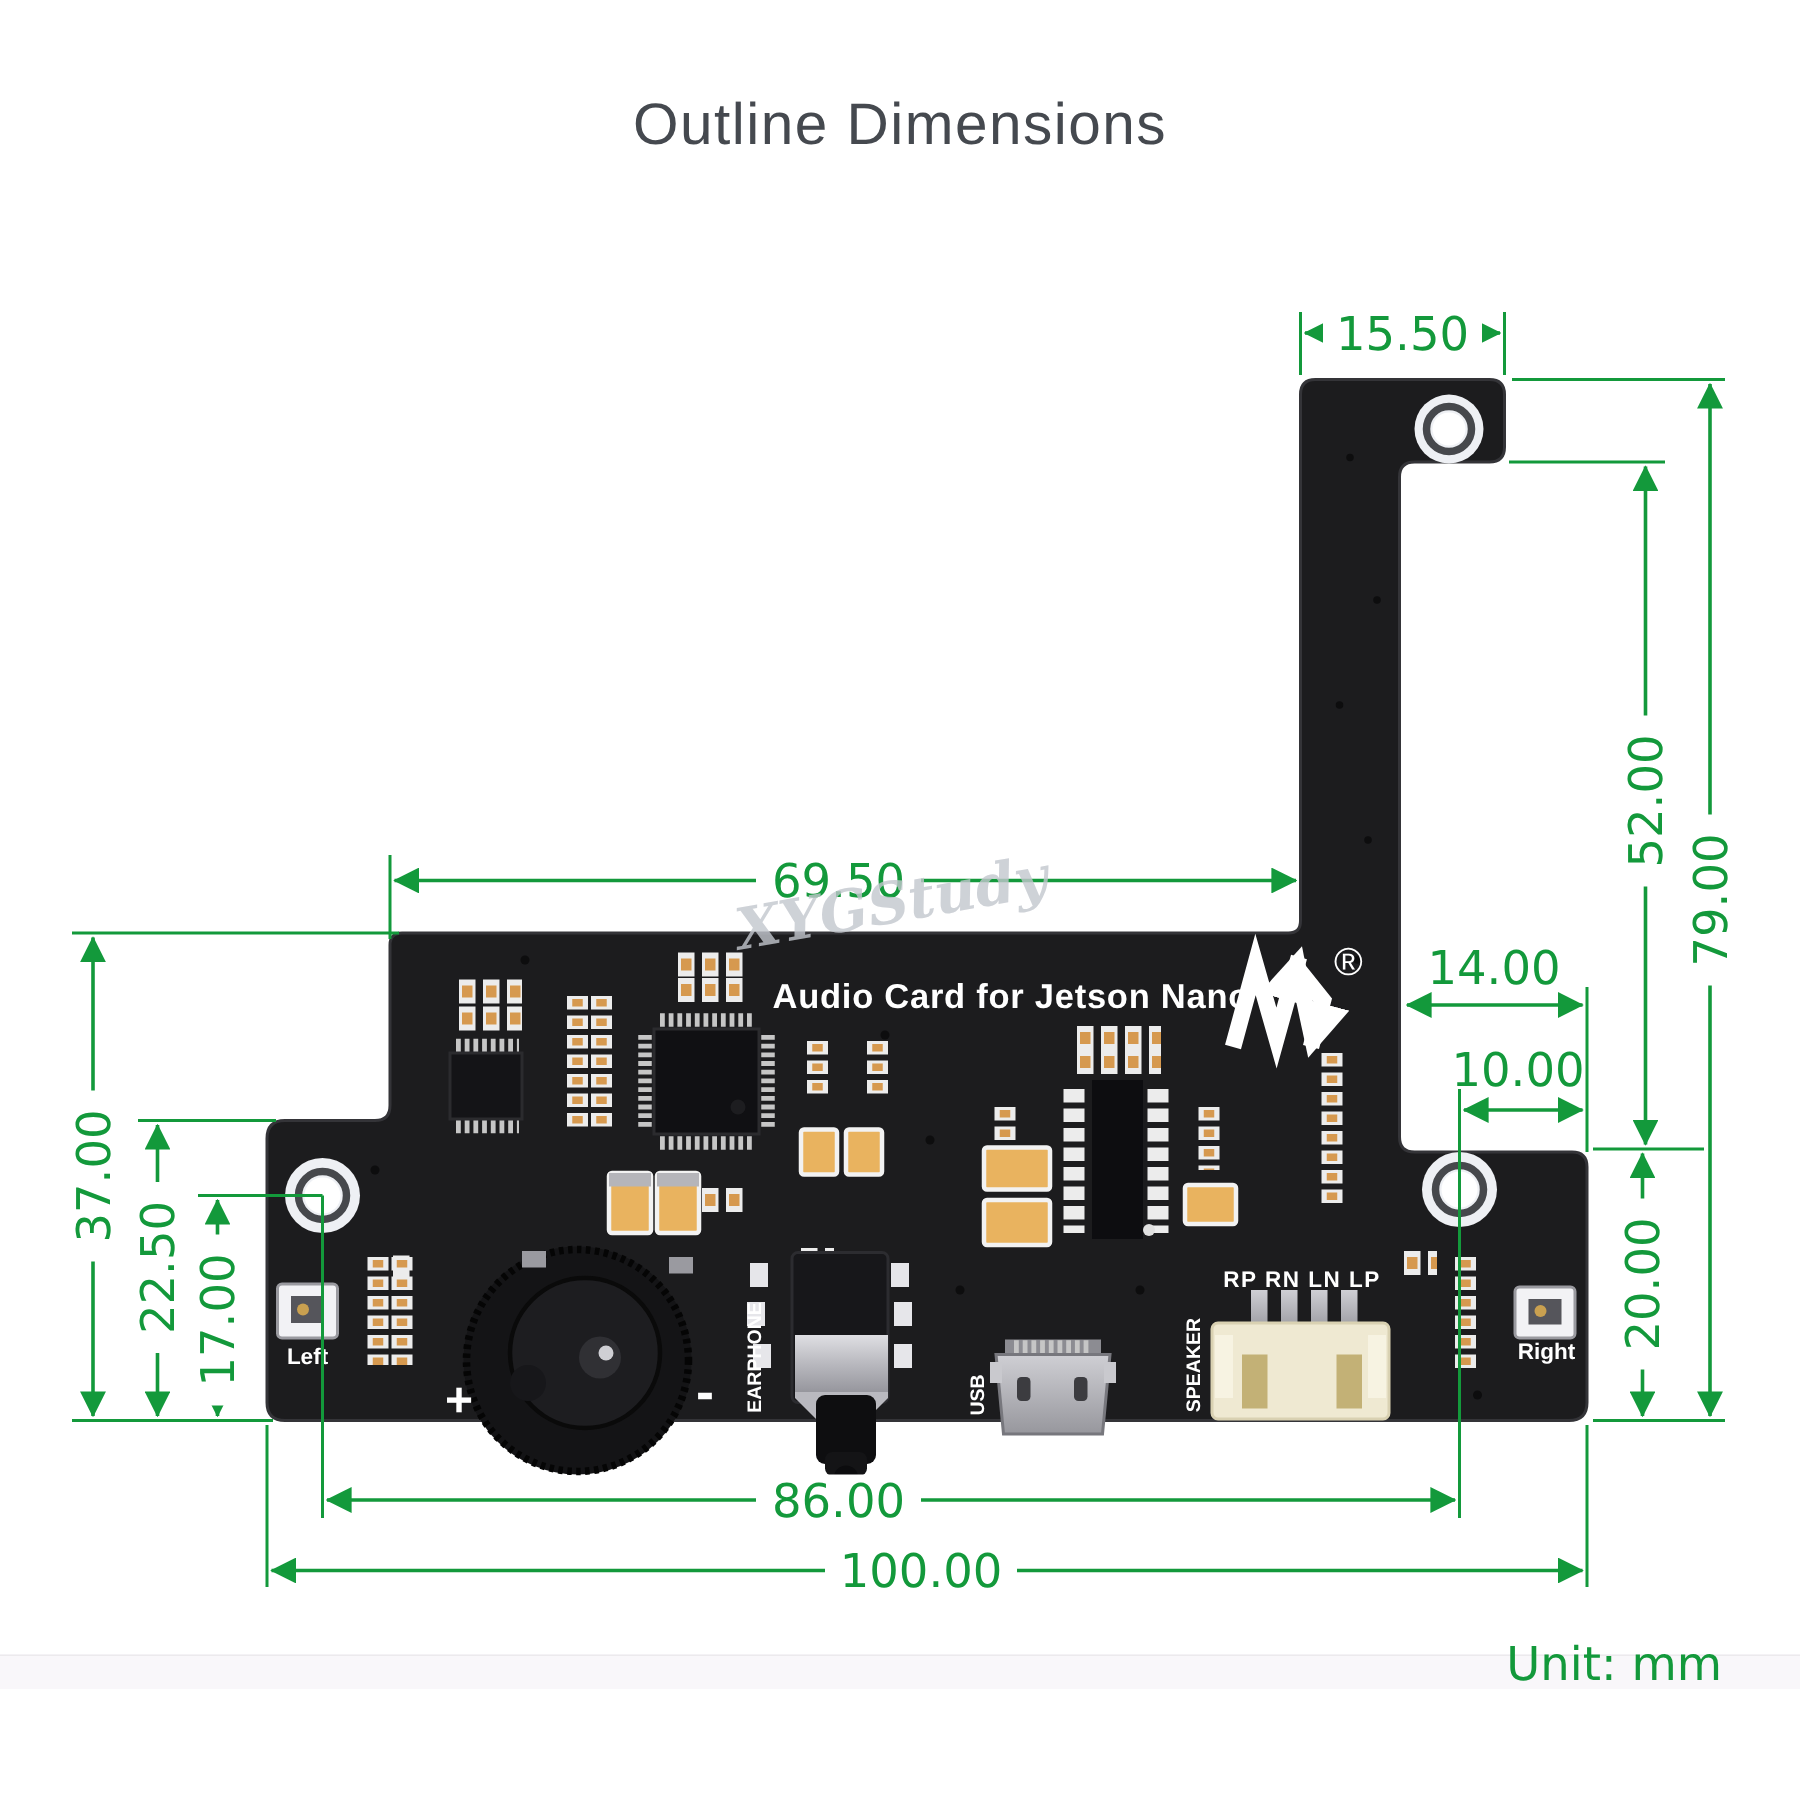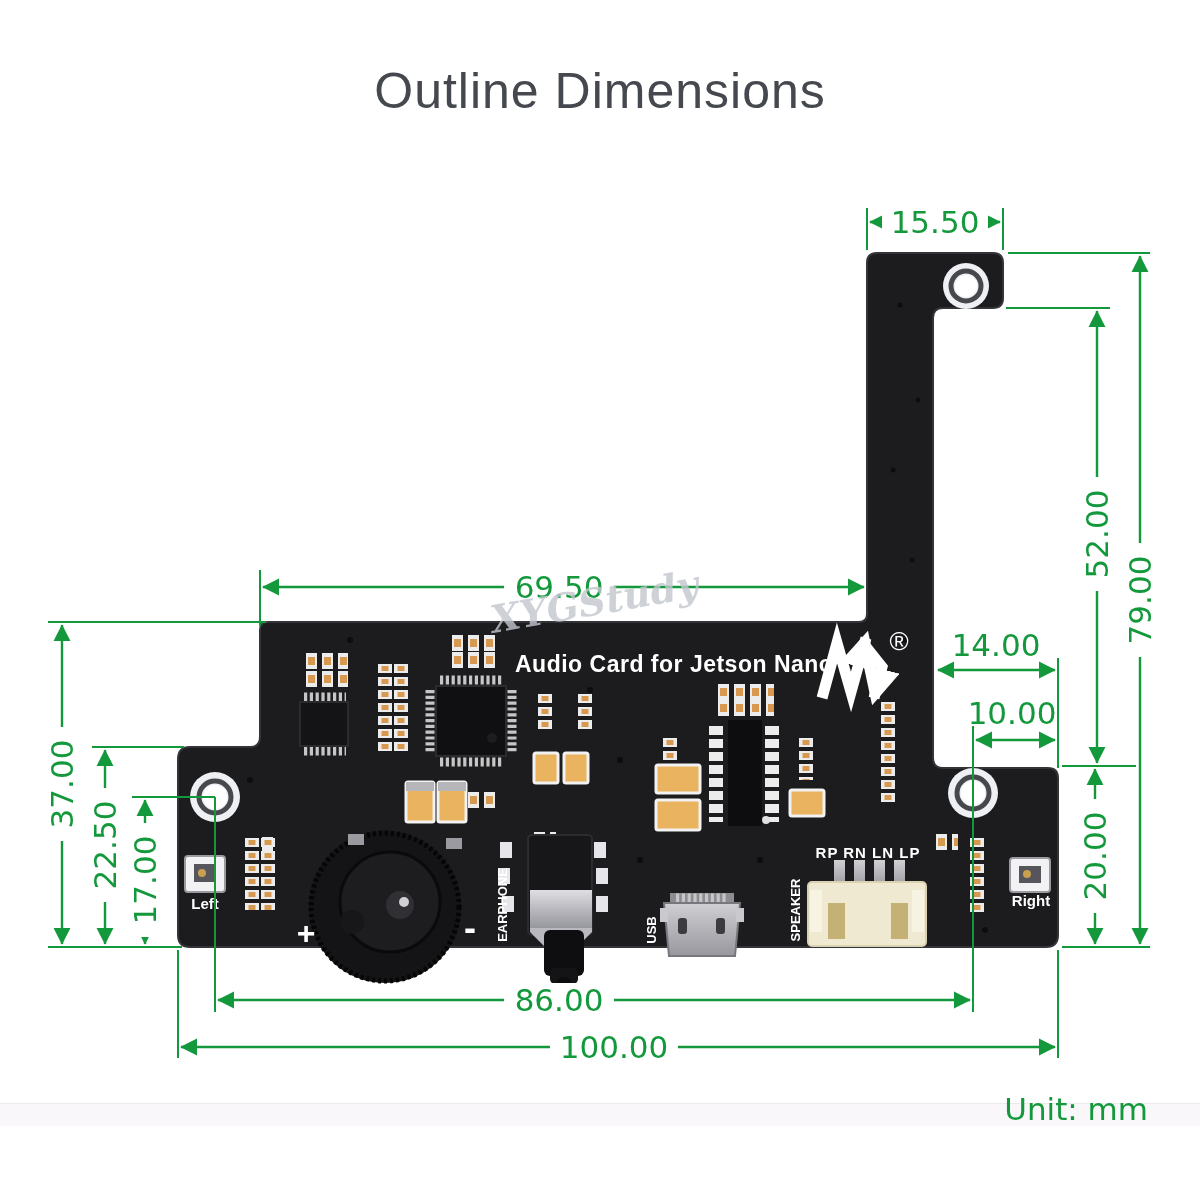--- a/index.html
+++ b/index.html
@@ -1,19 +1,19 @@
 <!DOCTYPE html>
 <html><head>
 <meta charset="utf-8">
 <style>
   html,body{margin:0;padding:0;background:#fff;}
   #canvas{position:relative;width:1200px;height:1200px;background:#ffffff;overflow:hidden;
           font-family:"Liberation Sans",sans-serif;}
   #title{position:absolute;top:62px;left:0;width:100%;text-align:center;
-         font-size:50px;font-weight:500;color:#45494f;letter-spacing:1px;}
+         font-size:39px;font-weight:500;color:#45494f;letter-spacing:1px;}
   #band{position:absolute;top:1103px;left:0;width:100%;height:22px;background:#f9f7fa;
         border-top:1px solid #eceaed;}
   svg{position:absolute;top:0;left:0;}
   .ext{stroke:#13993b;stroke-width:2;fill:none;}
   .dl{stroke:#13993b;stroke-width:2.4;fill:none;}
   .dimtxt{fill:#13993b;font-family:"DejaVu Sans",sans-serif;font-size:31px;text-anchor:middle;}
   .dimbg{fill:#ffffff;}
   .btxt{fill:#ffffff;font-family:"Liberation Sans",sans-serif;font-weight:bold;}
   .pr16{stroke:#ececec;stroke-width:16;fill:none;stroke-dasharray:11 5;}
   .pc8{stroke:#d6994f;stroke-width:8;fill:none;stroke-dasharray:7 9;stroke-dashoffset:-2;}

